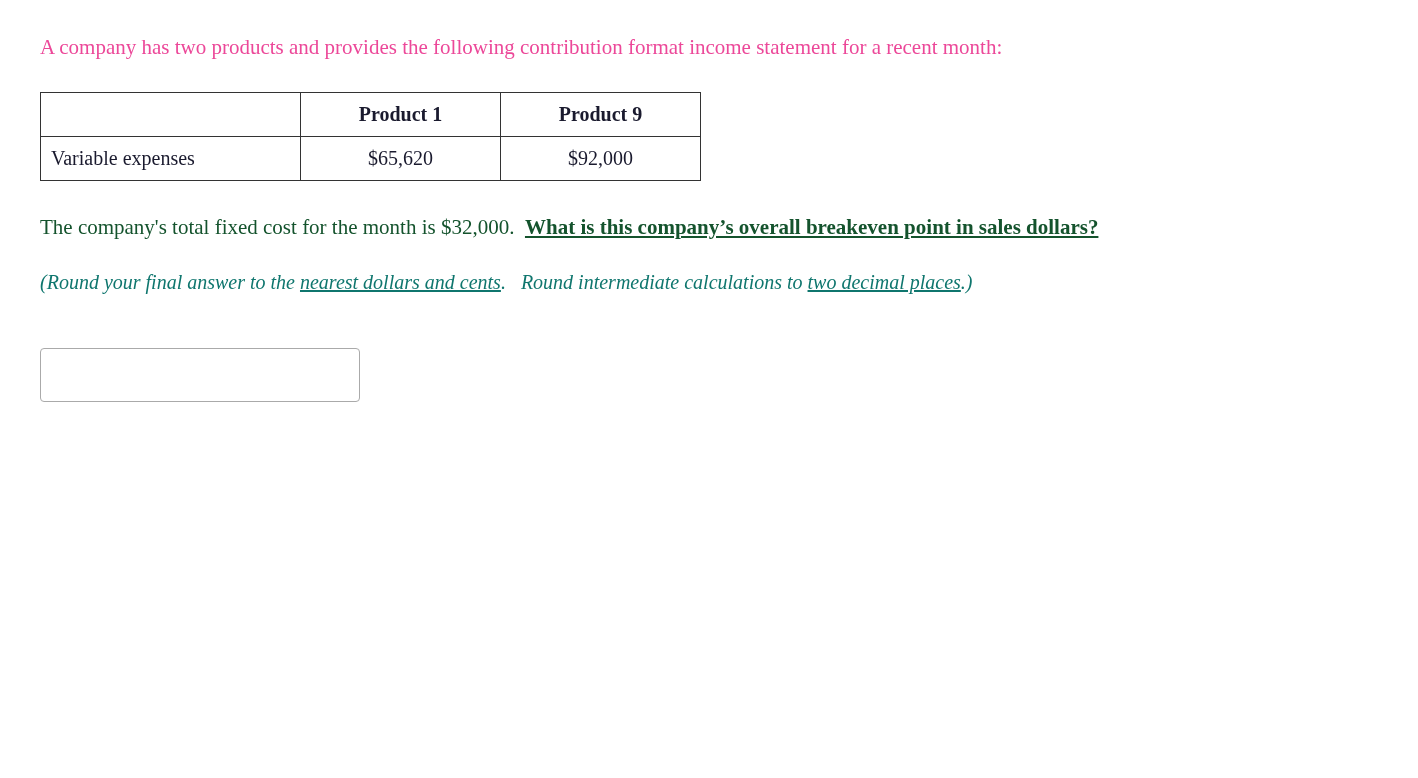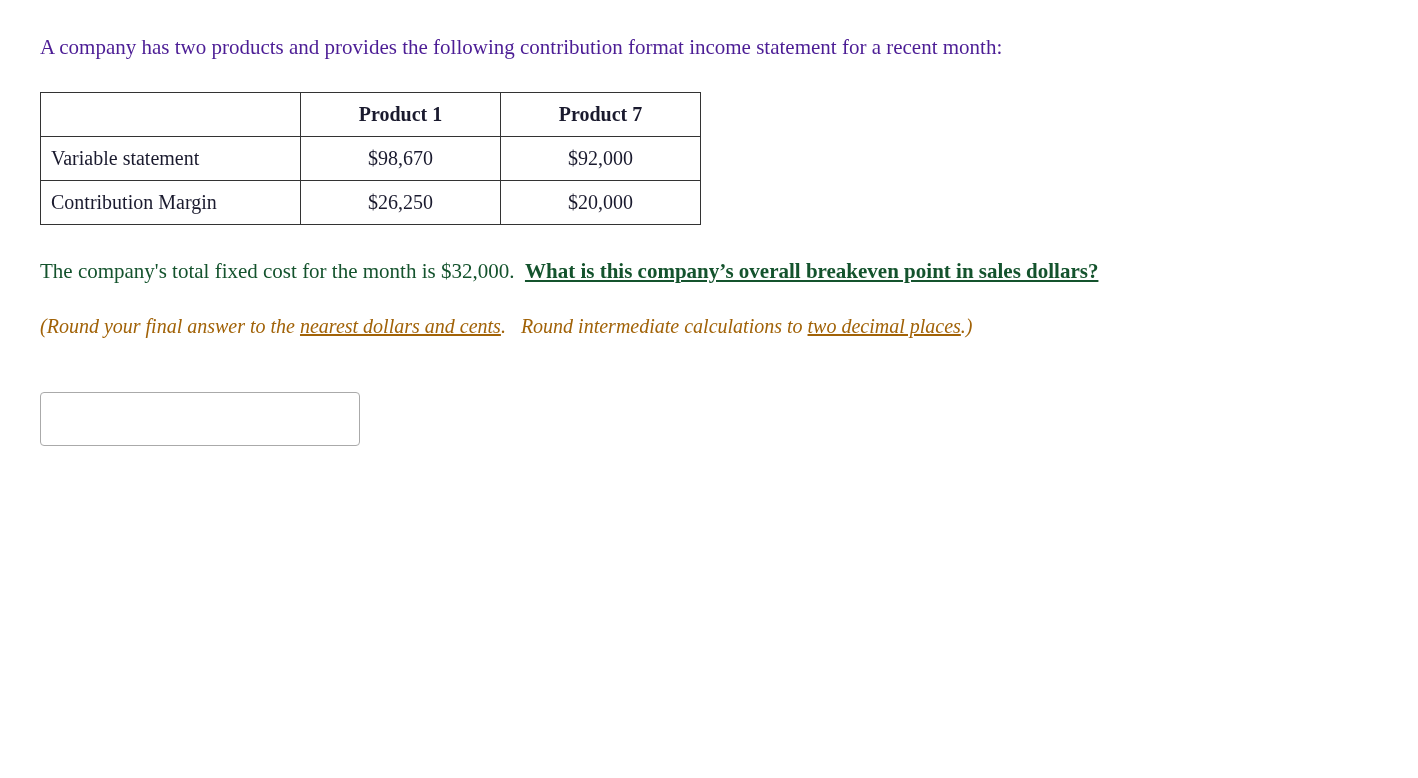--- a/index.html
+++ b/index.html
@@ -15,21 +15,21 @@
       color: #1a1a2e;
       padding: 32px 40px;
       width: 1418px;
       min-height: 778px;
     }
 
     .intro-text {
       font-size: 21px;
       line-height: 1.5;
       margin-bottom: 28px;
-      color: #4c1d95;
+      color: #ec4899;
     }
 
     .table-wrapper {
       margin-bottom: 30px;
     }
 
     table {
       border-collapse: collapse;
       min-width: 640px;
     }
@@ -71,21 +71,21 @@
 
     .question-text .bold-underline {
       font-weight: bold;
       text-decoration: underline;
     }
 
     .rounding-text {
       font-size: 20px;
       line-height: 1.6;
       font-style: italic;
-      color: #a16207;
+      color: #0f766e;
       margin-bottom: 50px;
     }
 
     .rounding-text .underline {
       text-decoration: underline;
     }
 
     .answer-input {
       border: 1.5px solid #aaa;
       border-radius: 4px;
@@ -103,33 +103,28 @@
 
 
 <p class="intro-text">A company has two products and provides the following contribution format income statement for a recent month:</p>
 
 <div class="table-wrapper">
   <table>
     <thead>
       <tr class="header-row">
         <th></th>
         <th>Product 1</th>
-        <th>Product 7</th>
+        <th>Product 9</th>
       </tr>
     </thead>
     <tbody>
       <tr>
-        <td class="row-label">Variable statement</td>
-        <td class="value-cell">$98,670</td>
+        <td class="row-label">Variable expenses</td>
+        <td class="value-cell">$65,620</td>
         <td class="value-cell">$92,000</td>
-      </tr>
-      <tr>
-        <td class="row-label">Contribution Margin</td>
-        <td class="value-cell">$26,250</td>
-        <td class="value-cell">$20,000</td>
       </tr>
     </tbody>
   </table>
 </div>
 
 <p class="question-text">
   <span>The company's total fixed cost for the month is $32,000.&nbsp; </span><span class="bold-underline">What is this company’s overall breakeven point in sales dollars?</span>
 </p>
 
 <p class="rounding-text">

